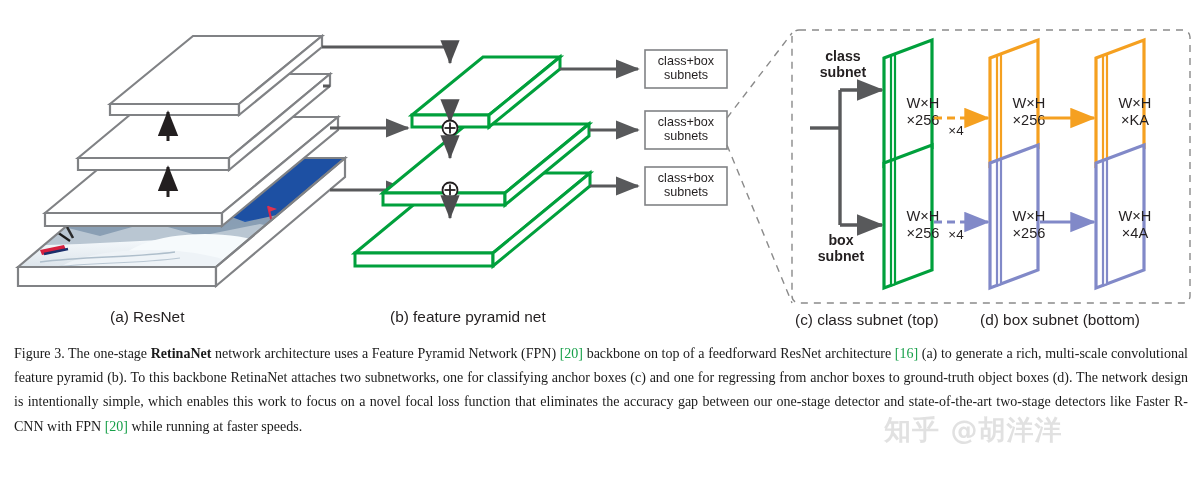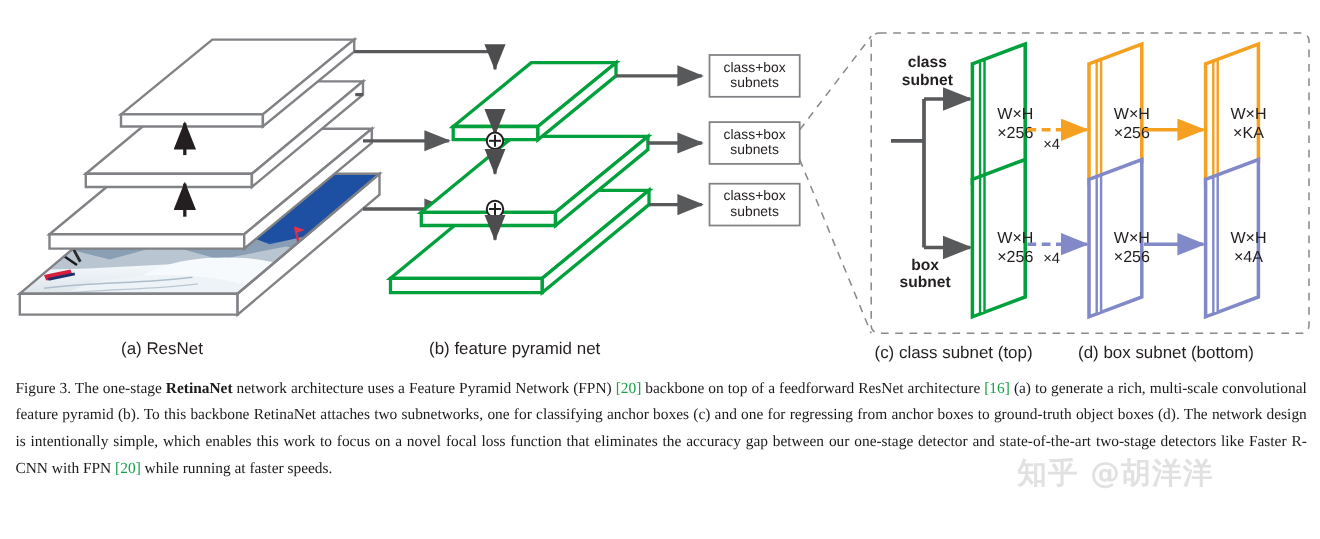--- a/index.html
+++ b/index.html
@@ -14,21 +14,21 @@
   .cap {
     position:absolute; left:14px; top:342px; width:1174px; height:146px;
     font-family:"Liberation Serif", serif; font-size:14px; line-height:24.2px;
     color:#1a1a1a; text-align:justify; text-justify:inter-word;
   }
   .cap b { font-weight:bold; }
   .ref { color:#18a04a; }
 
   .watermark {
     position:absolute; left:884px; top:410px; width:260px; height:52px;
-    pointer-events:none; opacity:.55;text-align:center;
+    pointer-events:none; opacity:.55;
   }
   .wm-text {
     font-family:"DejaVu Sans", sans-serif; font-size:27px; font-weight:bold;
     color:#c9c9c9; white-space:nowrap; letter-spacing:1px;
     transform:translateY(2px);
   }
 </style>
 </head>
 <body>
 

